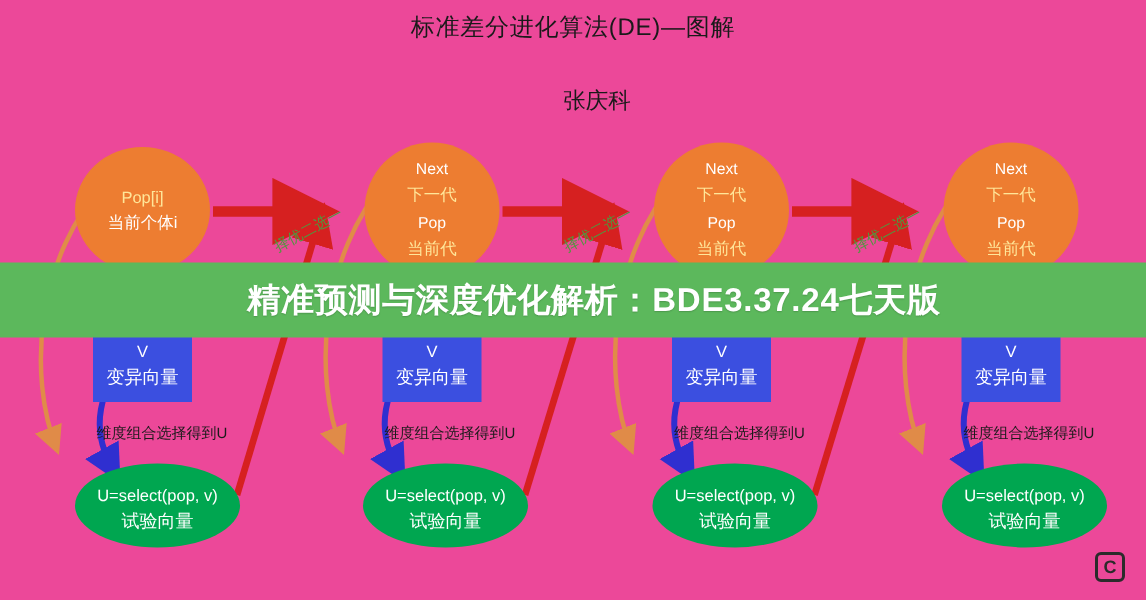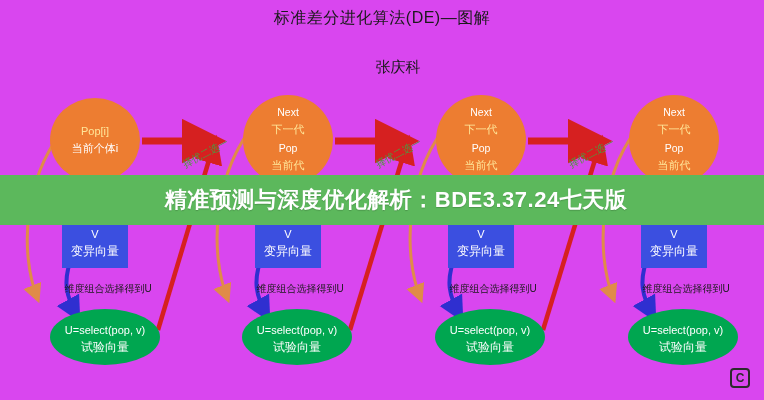--- a/index.html
+++ b/index.html
@@ -2,21 +2,21 @@
 <html><head>
 <meta charset="utf-8">
 <style>
   * { box-sizing: border-box; margin: 0; padding: 0; }
   html, body {
     width: 764px; height: 400px;
     background: #ffffff;
     font-family: "Liberation Sans", "DejaVu Sans", sans-serif;
     overflow: hidden;
   }
-  #root { position: relative; width: 764px; height: 400px; background:#d946ef; }
+  #root { position: relative; width: 764px; height: 400px; background:#ec4899; }
 
   
   .title {
     position: absolute; left: 0; top: 8px; width: 764px;
     text-align: center;
     font-size: 16px; color: #1a1a1a; letter-spacing: .5px;
     white-space: nowrap;
   }
   .author {
     position: absolute; left: 16px; top: 58px; width: 764px;

